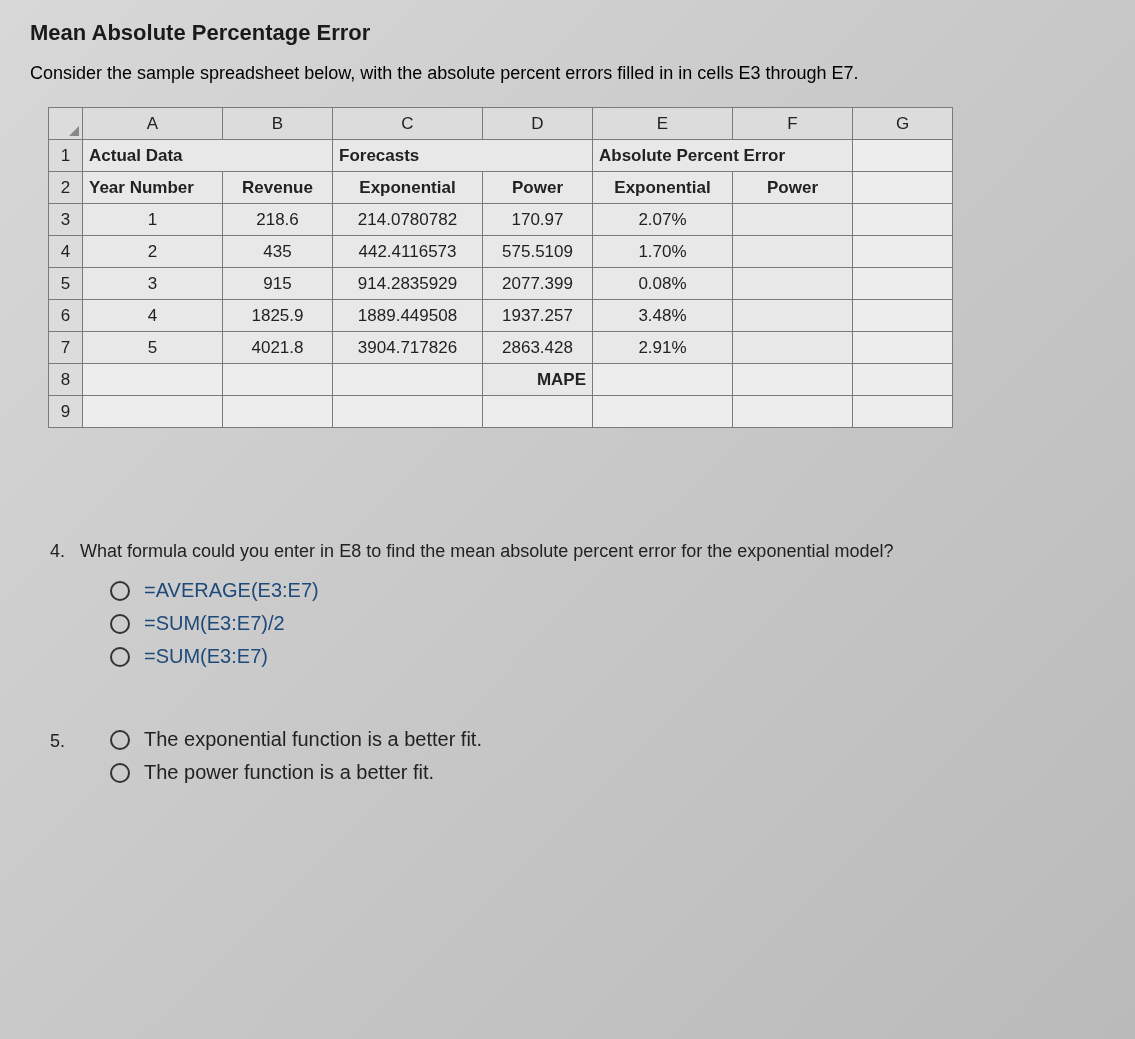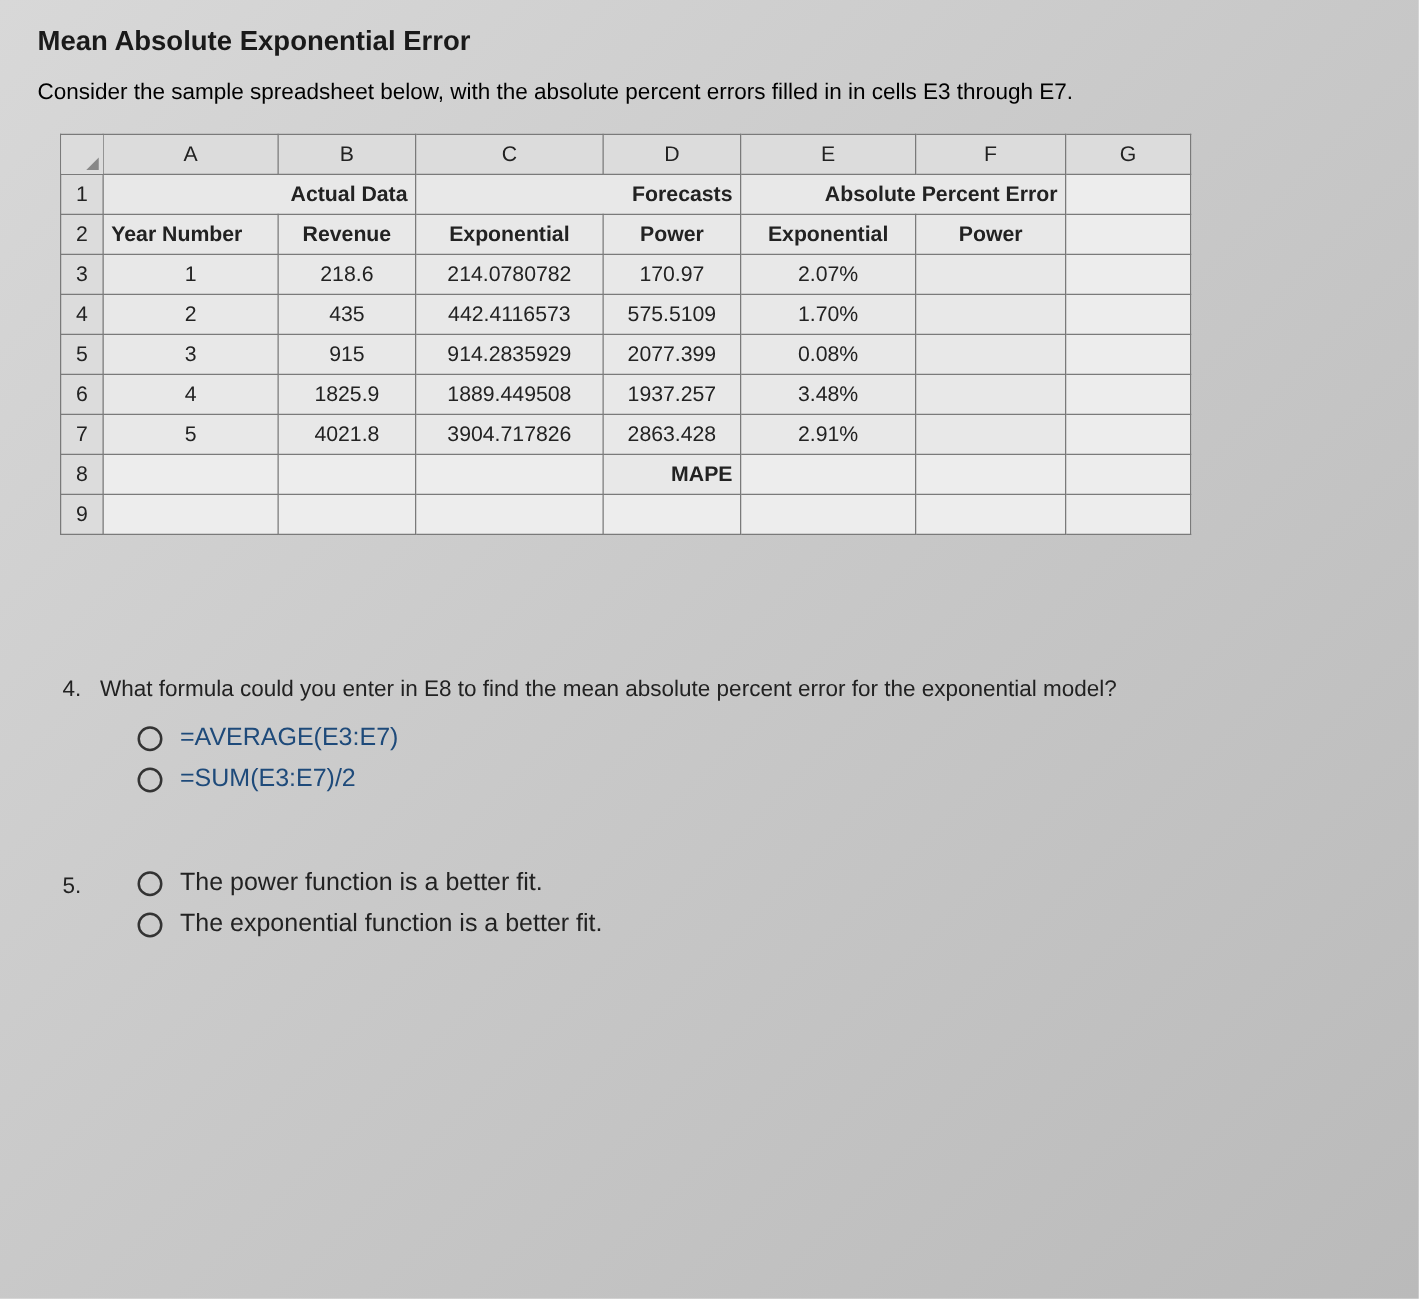--- a/index.html
+++ b/index.html
@@ -69,21 +69,21 @@
   .wA { width: 140px; }
   .wB { width: 110px; }
   .wC { width: 150px; }
   .wD { width: 110px; }
   .wE { width: 140px; }
   .wF { width: 120px; }
   .wG { width: 100px; }
   .center { text-align: center; }
   .right { text-align: right; padding-right: 8px; }
   .bold { font-weight: 700; }
-  .merge { text-align: right; font-weight: 700; }
+  .merge { text-align: left; font-weight: 700; }
   .lightcell { background: #ededed; }
   .question {
     font-size: 18px;
     color: #222;
     margin: 0 0 0 20px;
     padding-left: 30px;
     position: relative;
     line-height: 1.5;
     margin-bottom: 14px;
   }
@@ -111,21 +111,21 @@
     border: 2px solid #333;
     border-radius: 50%;
     margin-right: 14px;
     flex-shrink: 0;
     background: transparent;
   }
 </style>
 </head>
 <body>
 
-<h1 class="page-title">Mean Absolute Exponential Error</h1>
+<h1 class="page-title">Mean Absolute Percentage Error</h1>
 <p class="intro">Consider the sample spreadsheet below, with the absolute percent errors filled in in cells E3 through E7.</p>
 
 <table class="sheet">
   <tbody>
       <tr>
     <td class="corner"></td>
     <td class="colhdr wA">A</td>
     <td class="colhdr wB">B</td>
     <td class="colhdr wC">C</td>
     <td class="colhdr wD">D</td>
@@ -229,27 +229,31 @@
 </div>
 <div class="options">
   <div class="option">
     <span class="radio"></span>
     <span>=AVERAGE(E3:E7)</span>
   </div>
   <div class="option">
     <span class="radio"></span>
     <span>=SUM(E3:E7)/2</span>
   </div>
+  <div class="option">
+    <span class="radio"></span>
+    <span>=SUM(E3:E7)</span>
+  </div>
 </div>
 
 <div class="question">
   <span class="num">5.</span>
 </div>
 <div class="options" style="margin-bottom:0;">
   <div class="option">
     <span class="radio"></span>
+    <span class="text-plain">The exponential function is a better fit.</span>
+  </div>
+  <div class="option">
+    <span class="radio"></span>
     <span class="text-plain">The power function is a better fit.</span>
   </div>
-  <div class="option">
-    <span class="radio"></span>
-    <span class="text-plain">The exponential function is a better fit.</span>
-  </div>
 </div>
 
 </body></html>

